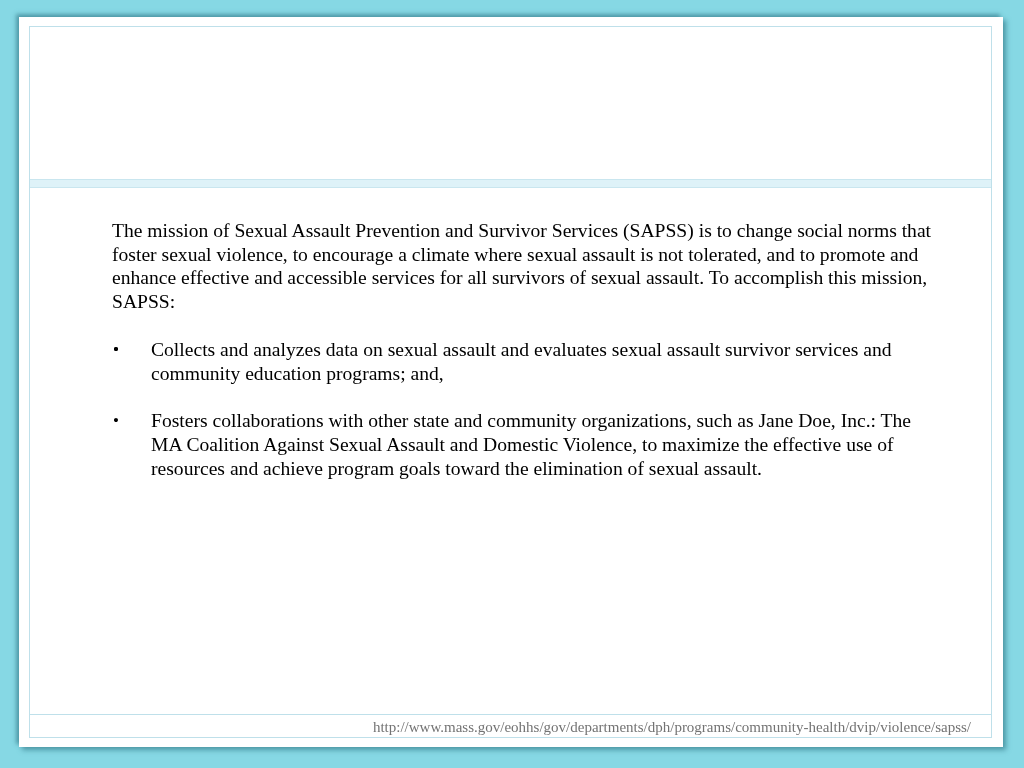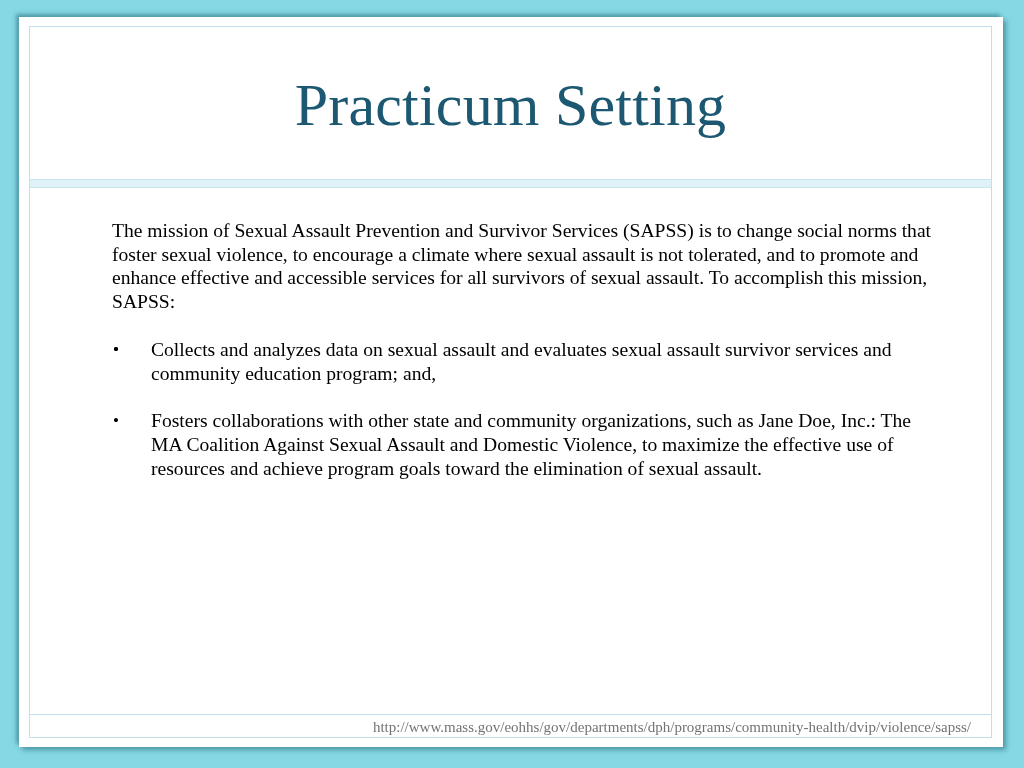--- a/index.html
+++ b/index.html
@@ -105,36 +105,33 @@
       text-decoration: none;
       white-space: nowrap;
     }
   </style>
 </head>
 <body>
 
 <div class="slide-card">
   <div class="inner-frame">
 
-    <div class="title-area">
-      <h1 class="title">Practicum Setting</h1>
-    </div>
 
     <div class="title-band"></div>
 
     <div class="content">
       <p class="intro">The mission of Sexual Assault Prevention and Survivor Services (SAPSS) is to change social norms that foster sexual violence, to encourage a climate where sexual assault is not tolerated, and to promote and enhance effective and accessible services for all survivors of sexual assault. To accomplish this mission, SAPSS:</p>
 
       <ul class="bullet-list">
         <li class="bullet-item">
           <span class="bullet-marker">•</span>
         </li>
         <li class="bullet-item">
           <span class="bullet-marker">•</span>
-          <span>Collects and analyzes data on sexual assault and evaluates sexual assault survivor services and community education program; and,</span>
+          <span>Collects and analyzes data on sexual assault and evaluates sexual assault survivor services and community education programs; and,</span>
         </li>
         <li class="bullet-item">
           <span class="bullet-marker">•</span>
           <span>Fosters collaborations with other state and community organizations, such as Jane Doe, Inc.: The MA Coalition Against Sexual Assault and Domestic Violence, to maximize the effective use of resources and achieve program goals toward the elimination of sexual assault.</span>
         </li>
       </ul>
     </div>
 
     <div class="footer-line"></div>
 

